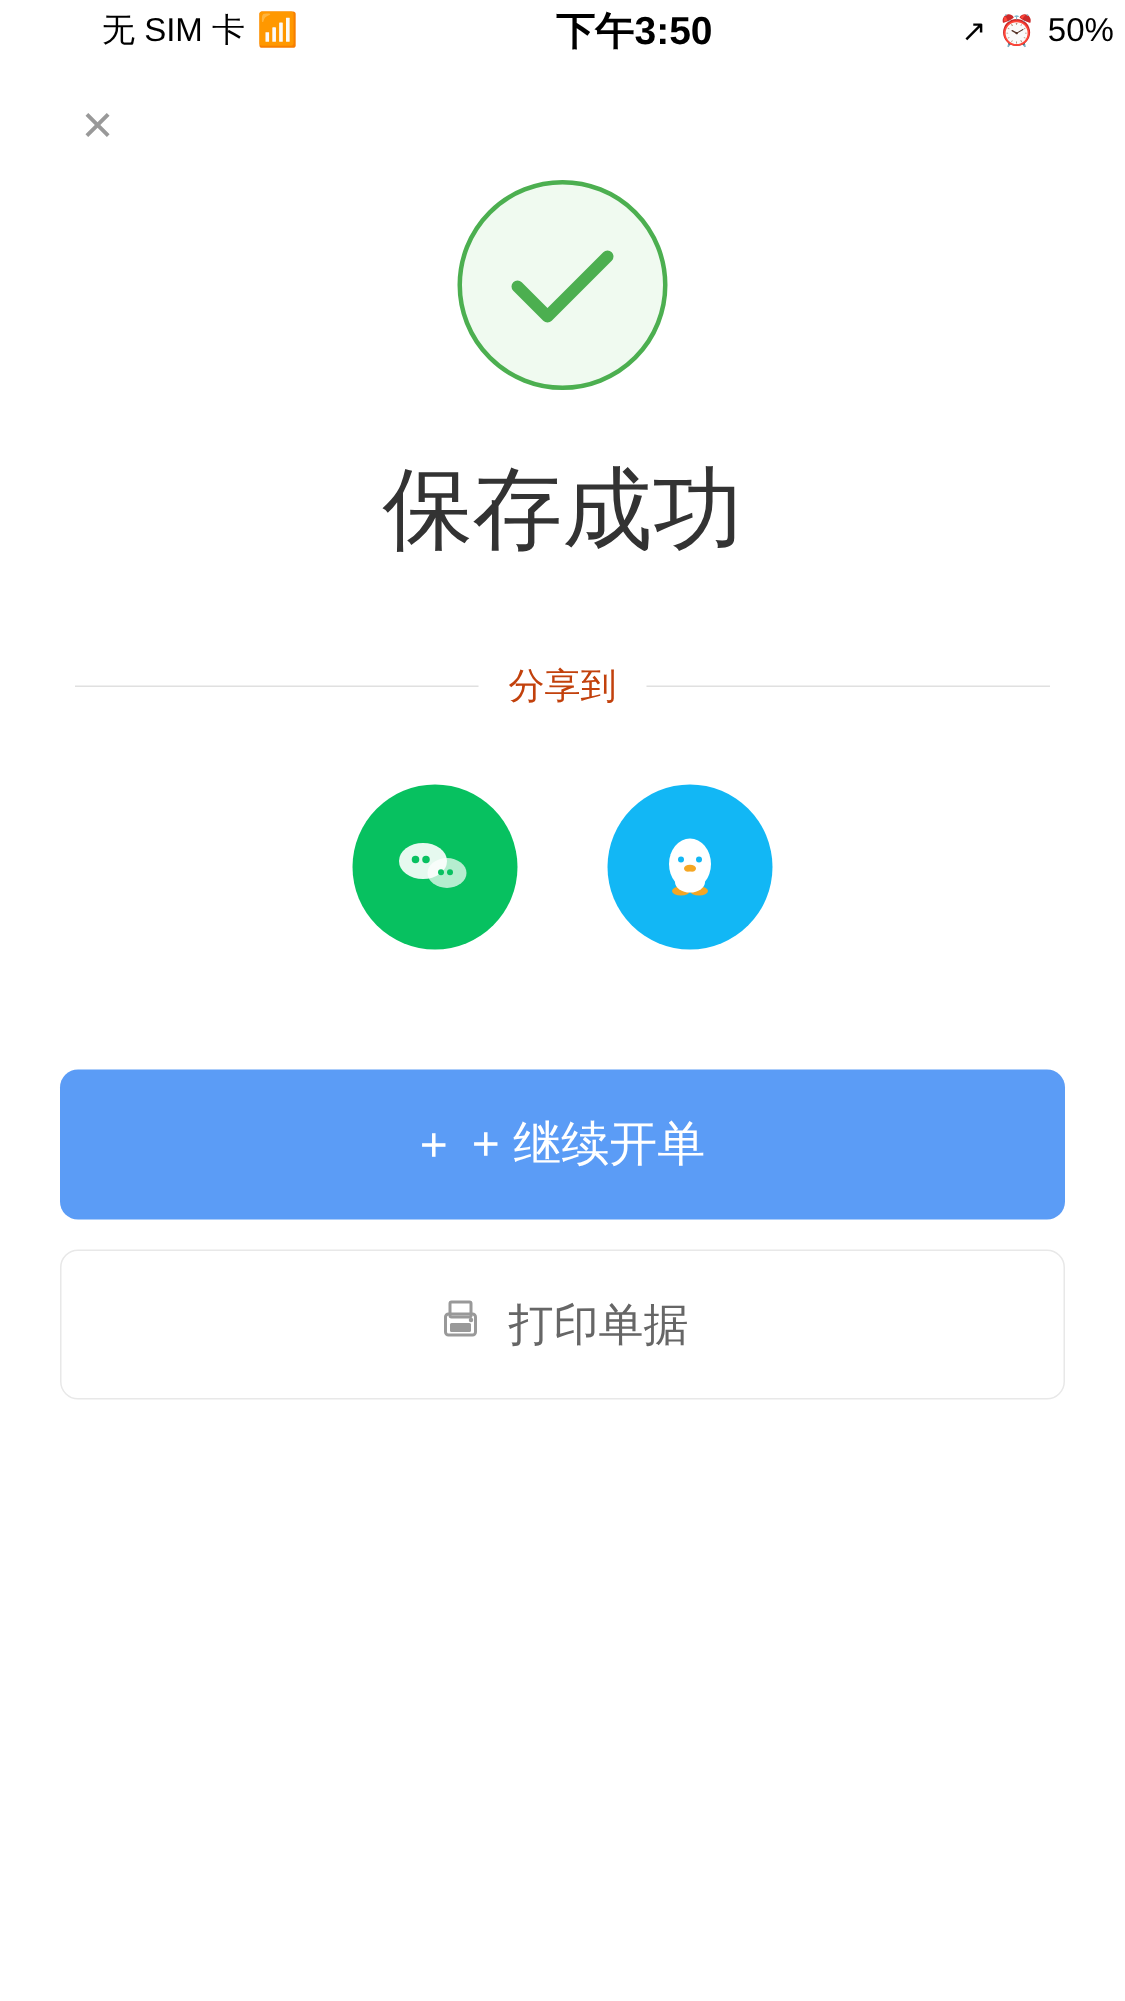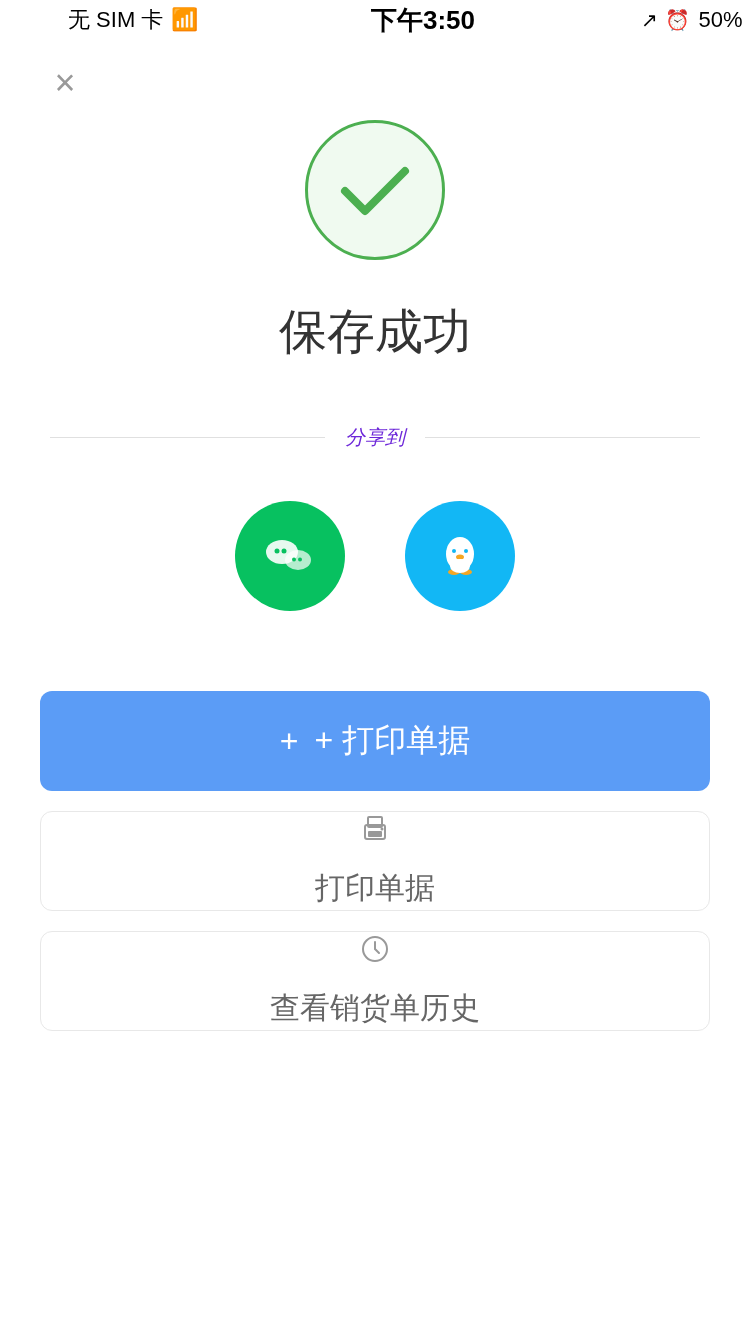--- a/index.html
+++ b/index.html
@@ -87,44 +87,43 @@
       justify-content: center;
       margin-bottom: 40px;
     }
     .checkmark {
       width: 70px;
       height: 55px;
     }
 
     
     .success-title {
-      font-size: 48px;
+      font-size: 60px;
       font-weight: 500;
       color: #333;
       margin-bottom: 60px;
     }
 
     
     .share-divider {
       width: 100%;
       display: flex;
       align-items: center;
       padding: 0 50px;
       margin-bottom: 50px;
     }
     .share-line {
       flex: 1;
       height: 1px;
       background: #e0e0e0;
     }
     .share-text {
-      font-size: 20px;
-      color: #6d28d9;
+      font-size: 24px;
+      color: #c2410c;
       padding: 0 20px;
-      font-style: italic;
     }
 
     
     .share-icons {
       display: flex;
       gap: 60px;
       margin-bottom: 80px;
     }
     .share-icon-btn {
       width: 110px;
@@ -165,21 +164,20 @@
     }
     .action-btn-primary {
       background: #5b9cf6;
       color: #fff;
       font-weight: 500;
     }
     .action-btn-secondary {
       background: #fff;
       color: #666;
       border: 1px solid #e8e8e8;
-      flex-direction: column;
     }
   </style>
 </head>
 <body>
 
 <div class="status-bar" style="position:relative;">
   <div class="status-left">
     <span style="font-size:22px;">无 SIM 卡</span>
     <span style="font-size:22px;">📶</span>
   </div>
@@ -241,39 +239,30 @@
         <ellipse cx="36" cy="46" rx="6" ry="3" fill="#f5a623"></ellipse>
 
         <ellipse cx="30" cy="40" rx="10" ry="7" fill="white"></ellipse>
       </svg>
     </div>
   </div>
 
   <div class="actions">
     <button class="action-btn action-btn-primary">
       <span style="font-size:32px; font-weight:300;">+</span>
-      <span style="font-size:32px;">+ 打印单据</span>
+      <span style="font-size:32px;">+ 继续开单</span>
     </button>
 
     <button class="action-btn action-btn-secondary">
       <span style="font-size:28px; color:#999;">
         <svg width="32" height="32" viewBox="0 0 32 32" fill="none" xmlns="http://www.w3.org/2000/svg">
           <rect x="6" y="12" width="20" height="14" rx="2" stroke="#999" stroke-width="2"></rect>
           <rect x="9" y="18" width="14" height="6" rx="1" fill="#999"></rect>
           <rect x="9" y="4" width="14" height="10" rx="1" stroke="#999" stroke-width="2"></rect>
           <circle cx="23" cy="16" r="1.5" fill="#999"></circle>
         </svg>
       </span>
       <span>打印单据</span>
     </button>
 
-    <button class="action-btn action-btn-secondary">
-      <span style="font-size:28px; color:#999;">
-        <svg width="32" height="32" viewBox="0 0 32 32" fill="none" xmlns="http://www.w3.org/2000/svg">
-          <circle cx="16" cy="16" r="12" stroke="#999" stroke-width="2"></circle>
-          <path d="M16 9v7l4 4" stroke="#999" stroke-width="2" stroke-linecap="round"></path>
-        </svg>
-      </span>
-      <span>查看销货单历史</span>
-    </button>
   </div>
 
 </div>
 
 </body></html>

